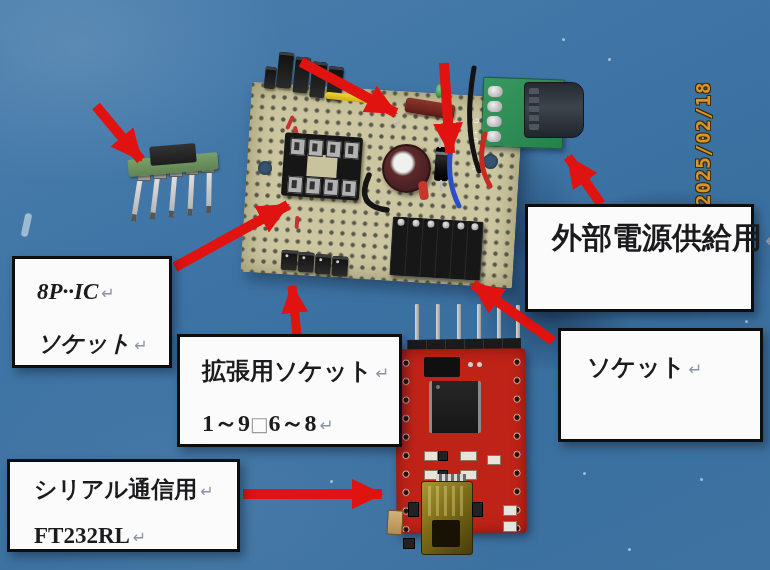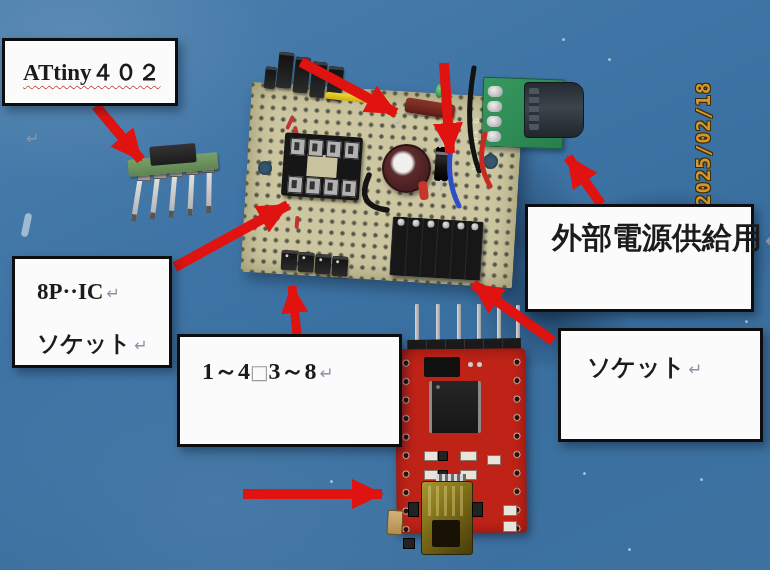--- a/index.html
+++ b/index.html
@@ -113,21 +113,21 @@
     text-shadow:1px 1px 0 #3c2c08,-1px -1px 0 #3c2c08,1px -1px 0 #3c2c08,-1px 1px 0 #3c2c08;}
   
   .label-box{background:#fbfbfb;border:3px solid #0d0d0d;color:#1b1b1d;font-weight:bold;
     box-shadow:4px 5px 9px rgba(8,18,36,.4);}
   .lb-line{white-space:nowrap;}
   .ret{font-family:"DejaVu Sans",sans-serif;font-size:.7em;color:#8b93a5;font-weight:normal;margin-left:3px;}
   .misspell{text-decoration:underline wavy #c0392b;text-decoration-thickness:1px;text-underline-offset:5px;}
   .spacebox{color:#9a9a9a;font-weight:normal;font-family:"DejaVu Sans",sans-serif;font-size:.82em;}
   #box-updi{left:181px;top:2px;width:357px;height:60px;font-size:25px;text-align:center;line-height:56px;}
   #box-attiny{left:2px;top:38px;width:176px;height:68px;font-size:23px;line-height:64px;padding-left:18px;box-sizing:border-box;}
-  #box-icsocket{left:12px;top:256px;width:160px;height:112px;font-size:23px;line-height:50px;padding:8px 0 0 22px;box-sizing:border-box;}
+  #box-icsocket{left:12px;top:256px;width:160px;height:112px;font-size:23px;line-height:50px;padding:8px 0 0 22px;box-sizing:border-box;font-style:italic;}
   #box-extpower{left:525px;top:204px;width:229px;height:108px;font-size:30px;line-height:50px;padding:6px 0 0 24px;box-sizing:border-box;}
   #box-expansion{left:177px;top:334px;width:225px;height:113px;font-size:24px;line-height:50px;padding:9px 0 0 22px;box-sizing:border-box;}
   #box-conn6p{left:558px;top:328px;width:205px;height:114px;font-size:24px;line-height:50px;padding:11px 0 0 26px;box-sizing:border-box;}
   #box-serial{left:7px;top:459px;width:233px;height:93px;font-size:23px;line-height:44px;padding:6px 0 0 24px;box-sizing:border-box;}
 </style>
 </head>
 <body>
 
 <div id="stage">
 
@@ -274,35 +274,37 @@
     <line x1="175" y1="267" x2="288" y2="205" stroke="#e01310" stroke-width="10" marker-end="url(#ah)"></line>
     <line x1="297" y1="335" x2="292" y2="286" stroke="#e01310" stroke-width="9" marker-end="url(#ah)"></line>
     <line x1="601" y1="204" x2="568" y2="157" stroke="#e01310" stroke-width="10" marker-end="url(#ah)"></line>
     <line x1="553" y1="341" x2="473" y2="284" stroke="#e01310" stroke-width="10" marker-end="url(#ah)"></line>
     <line x1="243" y1="494" x2="382" y2="494" stroke="#e01310" stroke-width="10" marker-end="url(#ah)"></line>
   </svg>
 
   <div id="date-stamp" class="abs">2025/02/18</div>
 
 
-  <div id="box-attiny" class="abs label-box">
-    <span class="lb-line misspell">ATtiny４０２</span><span class="ret">↵</span>
-  </div>
 
   <div id="box-icsocket" class="abs label-box">
     <div class="lb-line"><span>8P··IC</span><span class="ret">↵</span></div>
     <div class="lb-line"><span>ソケット</span><span class="ret">↵</span></div>
   </div>
 
   <div id="box-extpower" class="abs label-box">
     <div class="lb-line"><span>外部電源供給用</span><span class="ret">↵</span></div>
   </div>
 
   <div id="box-expansion" class="abs label-box">
-    <div class="lb-line"><span>1～4</span><span class="spacebox">□</span><span>3～8</span><span class="ret">↵</span></div>
+    <div class="lb-line"><span>拡張用ソケット</span><span class="ret">↵</span></div>
+    <div class="lb-line"><span>1～9</span><span class="spacebox">□</span><span>6～8</span><span class="ret">↵</span></div>
   </div>
 
   <div id="box-conn6p" class="abs label-box">
     <div class="lb-line"><span>ソケット</span><span class="ret">↵</span></div>
   </div>
 
+  <div id="box-serial" class="abs label-box">
+    <div class="lb-line"><span>シリアル通信用</span><span class="ret">↵</span></div>
+    <div class="lb-line"><span>FT232RL</span><span class="ret">↵</span></div>
+  </div>
 
 </div>
 
 </body></html>

